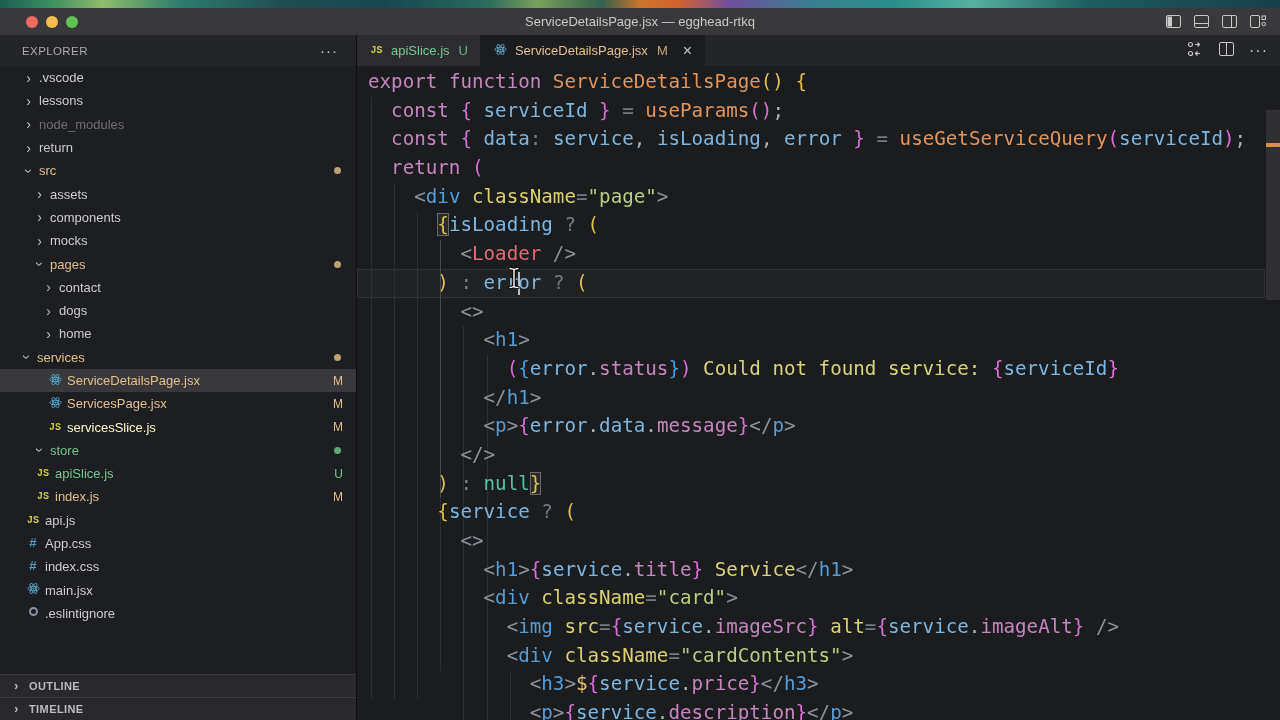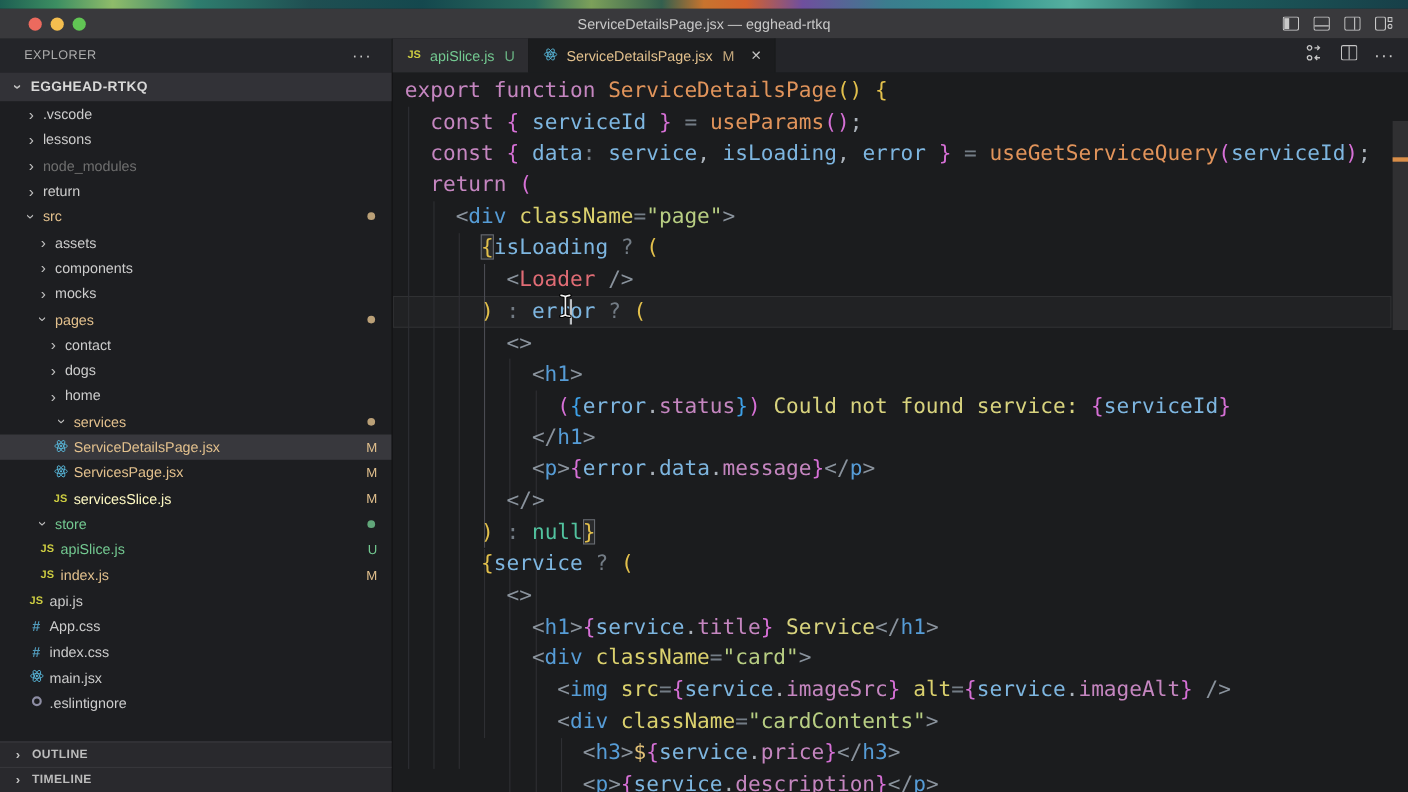--- a/index.html
+++ b/index.html
@@ -20,21 +20,21 @@
   .sb-head { height:31px; background:#242529; display:flex; align-items:center; padding:0 18px 0 22px; flex:none; }
   .sb-head .lbl { flex:1; font-size:11.5px; color:#ABABAB; letter-spacing:.4px; }
   .more { color:#C8C8C8; font-size:15px; letter-spacing:1px; line-height:10px; }
   .proj { height:26px; background:#323237; display:flex; align-items:center; padding-left:10px; gap:5px;
     font-weight:bold; font-size:12.5px; color:#D8D8D8; letter-spacing:.3px; flex:none; }
   .tree { flex:1; overflow:hidden; }
   .row { height:23.3px; display:flex; align-items:center; font-size:13px; color:#CCCCCC; position:relative; }
   .row.sel { background:#38383D; }
   .chev { color:#C0C0C0; font-size:14px; width:13px; flex:none; display:inline-block; text-align:center; transform-origin:center; }
   .chev.exp { transform:rotate(90deg); }
-  .fic { width:14px; margin-right:5px; flex:none; text-align:center; font-weight:bold; font-size:10px; font-family:Liberation Sans, sans-serif; }
+  .fic { width:14px; margin-right:5px; flex:none; text-align:center; font-weight:bold; font-size:10px; font-family:Liberation Mono, monospace; }
   .circ { width:9px; height:9px; border:2px solid #8D8DA3; border-radius:50%; display:inline-block; }
   .rbadge { position:absolute; right:13px; font-size:12px; }
   .rdot { position:absolute; right:15px; width:7px; height:7px; border-radius:50%; opacity:.8; }
   .panel-row { height:23px; background:#29292D; border-top:1px solid #3A3A3F; display:flex; align-items:center;
     padding-left:10px; gap:6px; font-size:11px; font-weight:bold; color:#BCBCBC; letter-spacing:.4px; flex:none; }
   .panel-row .chev { font-size:12px; }
 
   .editorcol { flex:1; display:flex; flex-direction:column; min-width:0; }
   .tabbar { height:31px; background:#242529; display:flex; align-items:stretch; position:relative; flex:none; }
   .tab { display:flex; align-items:center; padding:0 12px; gap:7px; font-size:13px; border-right:1px solid #1A1B1D; cursor:default; }
@@ -100,24 +100,20 @@
     </span>
   </div>
 </div>
 
 <div class="main">
   <div class="sidebar">
     <div class="sb-head">
       <span class="lbl">EXPLORER</span>
       <span class="more">···</span>
     </div>
-    <div class="proj">
-      <span class="chev exp">›</span>
-      <span>EGGHEAD-RTKQ</span>
-    </div>
     <div class="tree" id="tree">
         <div class="row" style="padding-left: 22px;">
           <span class="chev">›</span>
           <span style="width: 4px;"></span>
           <span style="color: rgb(204, 204, 204);">.vscode</span>
         </div>
         <div class="row" style="padding-left: 22px;">
           <span class="chev">›</span>
           <span style="width: 4px;"></span>
           <span style="color: rgb(204, 204, 204);">lessons</span>
@@ -167,21 +163,21 @@
         <div class="row" style="padding-left: 42px;">
           <span class="chev">›</span>
           <span style="width: 4px;"></span>
           <span style="color: rgb(204, 204, 204);">dogs</span>
         </div>
         <div class="row" style="padding-left: 42px;">
           <span class="chev">›</span>
           <span style="width: 4px;"></span>
           <span style="color: rgb(204, 204, 204);">home</span>
         </div>
-        <div class="row" style="padding-left: 50px;">
+        <div class="row" style="padding-left: 20px;">
           <span class="chev exp">›</span>
           <span style="width: 4px;"></span>
           <span style="color: rgb(226, 192, 141);">services</span>
           <span class="rdot" style="background: rgb(226, 192, 141);"></span>
         </div>
         <div class="row sel" style="padding-left: 48px;">
           <span class="fic"><svg width="13" height="13" viewBox="0 0 16 16">
               <g fill="none" stroke="#58B6D8" stroke-width="1">
                 <ellipse cx="8" cy="8" rx="7" ry="2.7"></ellipse>
                 <ellipse cx="8" cy="8" rx="7" ry="2.7" transform="rotate(60 8 8)"></ellipse>

